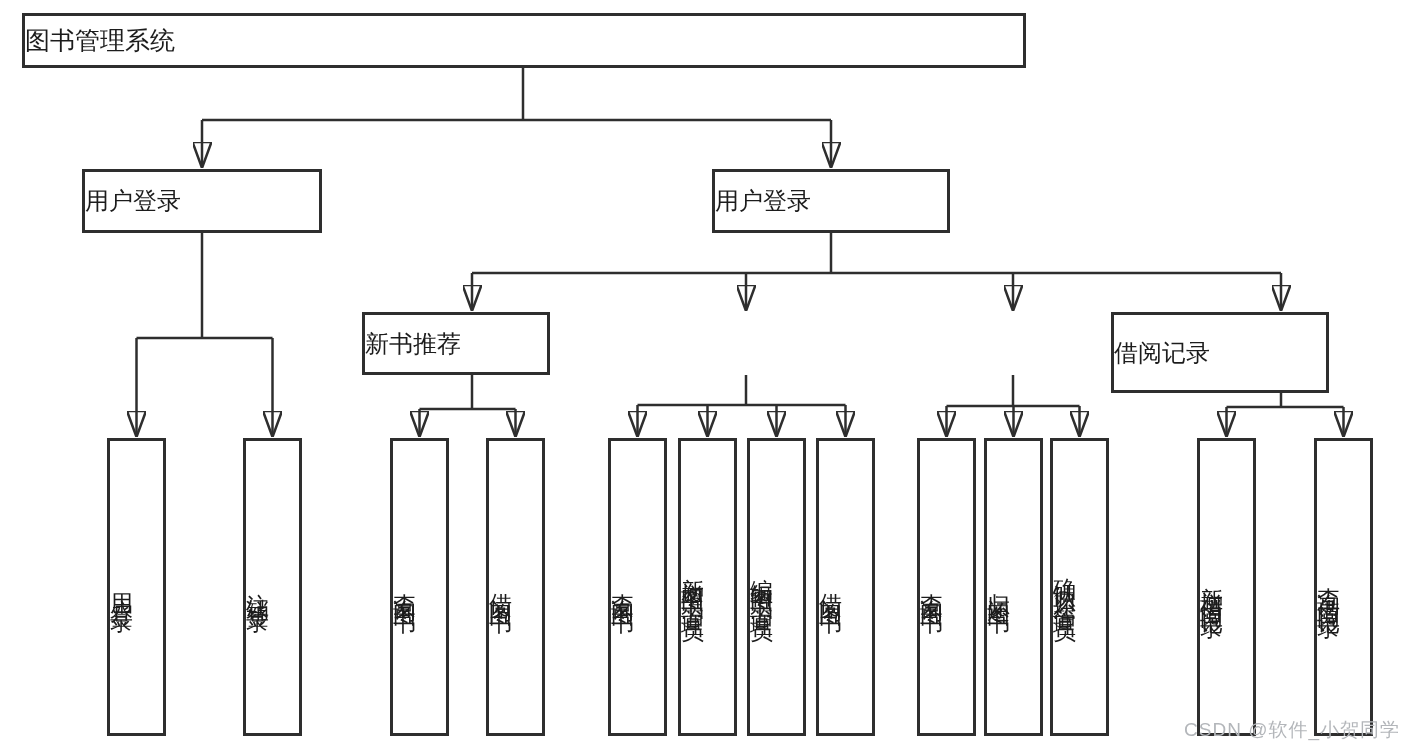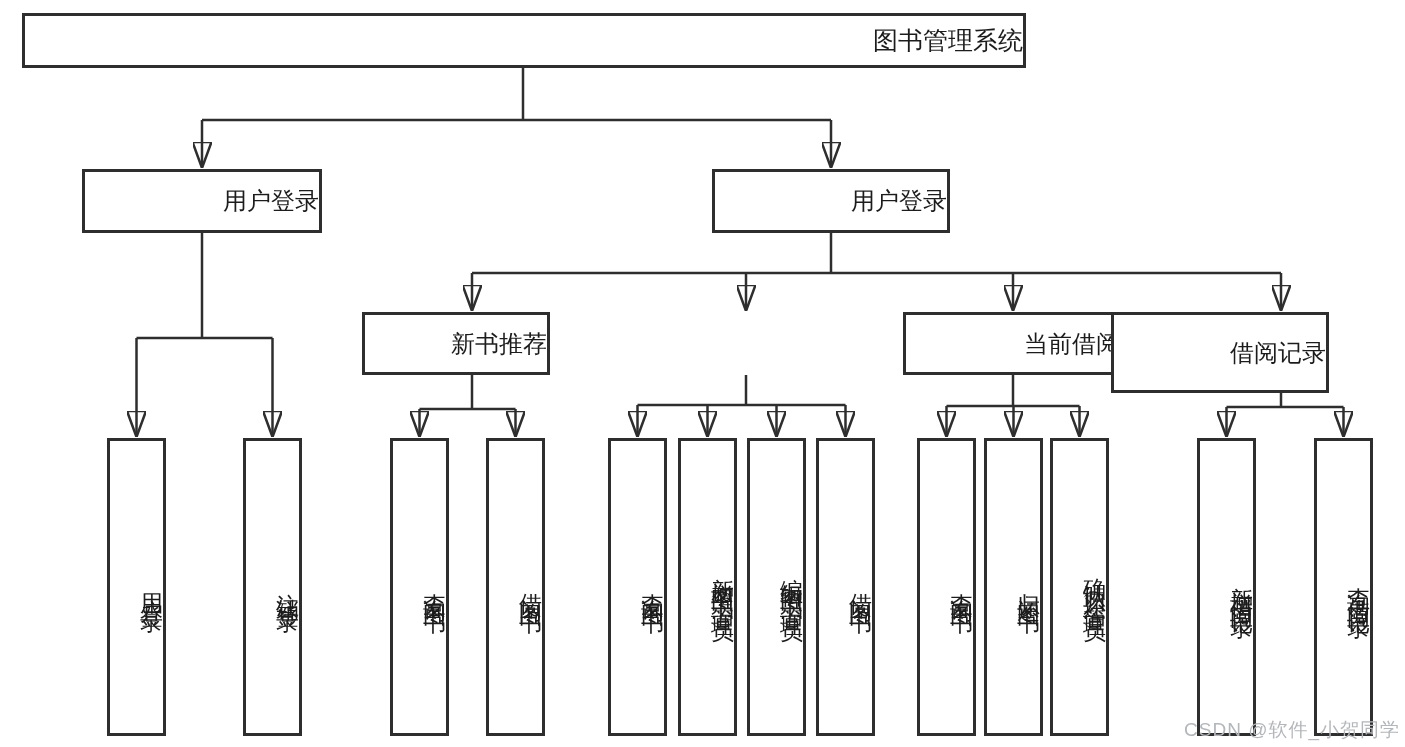--- a/index.html
+++ b/index.html
@@ -25,21 +25,21 @@
     stroke-width: 2.5;
     fill: none;
   }
   .node {
     position: absolute;
     box-sizing: border-box;
     background: var(--fill, #ffffff);
     border: 3px solid var(--border, #2e2e2e);
     display: flex;
     align-items: center;
-    justify-content: flex-end;
+    justify-content: flex-start;
     color: var(--text, #1c1c1c);
   }
   .node.h { font-size: 24px; }
   .node.h.title { font-size: 25px; }
   .node.v { font-size: 23px; }
   .node.v .lbl {
     writing-mode: vertical-rl;
     text-orientation: mixed;
     line-height: 1;
     letter-spacing: 6px;
@@ -116,23 +116,20 @@
   <div class="node h" style="left:82px;top:169px;width:240px;height:64px">
     <span class="lbl">用户登录</span>
   </div>
   <div class="node h" style="left:712px;top:169px;width:238px;height:64px">
     <span class="lbl">用户登录</span>
   </div>
 
   <div class="node h" style="left:362px;top:312px;width:188px;height:63px">
     <span class="lbl">新书推荐</span>
   </div>
-  <div class="node h" style="left:903px;top:312px;width:220px;height:63px">
-    <span class="lbl">当前借阅</span>
-  </div>
   <div class="node h" style="left:1111px;top:312px;width:218px;height:81px">
     <span class="lbl">借阅记录</span>
   </div>
 
   <div class="node v" style="left:107px;top:438px;width:59px;height:298px">
     <span class="lbl">用户登录</span>
   </div>
   <div class="node v" style="left:243px;top:438px;width:59px;height:298px">
     <span class="lbl">注销登录</span>
   </div>

